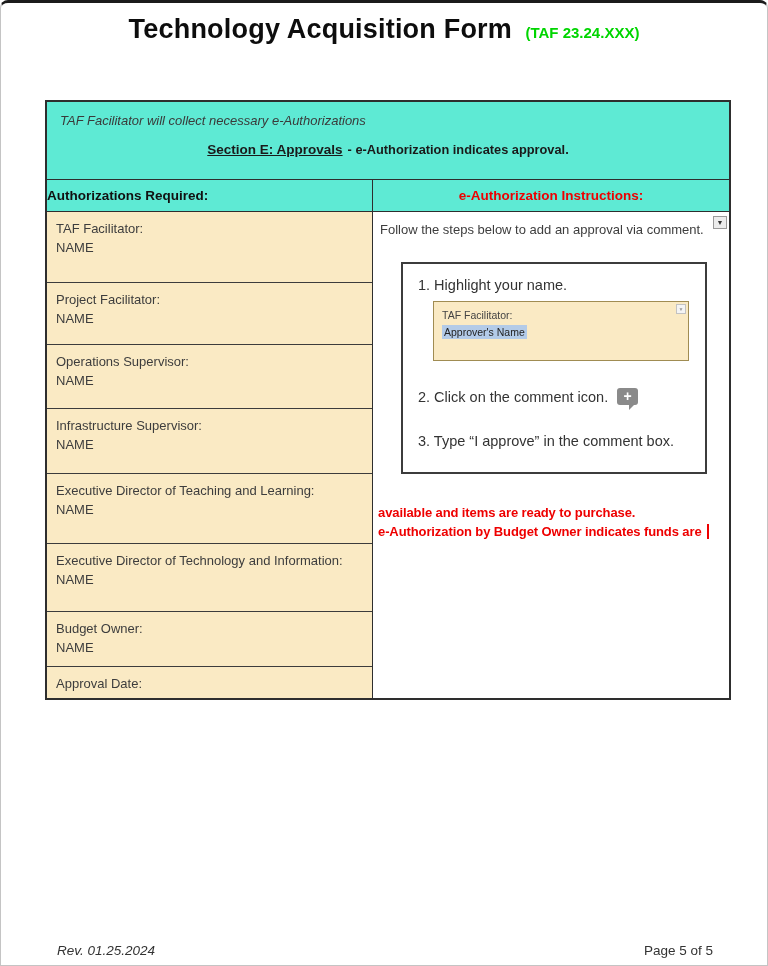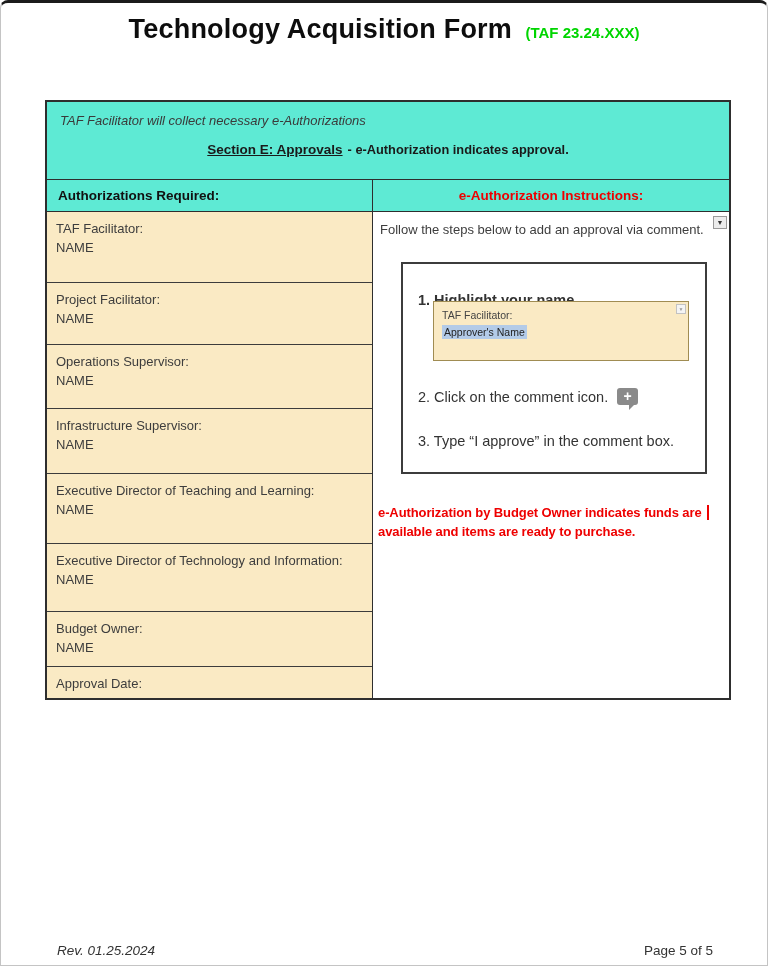--- a/index.html
+++ b/index.html
@@ -24,21 +24,21 @@
   }
   .intro-cell { height:78px; border-bottom:1px solid #2e2e2e; padding:11px 13px; font-size:13px; color:#333; }
   .intro-line1 { font-style:italic; color:#3a3a3a; }
   .intro-line2 { margin-top:14px; font-weight:bold; color:#1a1a1a; font-size:12.8px;text-align:center; }
   .section-label { text-decoration:underline; font-size:13.5px; }
   .section-rest { margin-left:5px; }
 
   .header-row { height:32px; display:flex; border-bottom:1px solid #2e2e2e; }
   .header-left {
     width:326px; border-right:1px solid #2e2e2e; display:flex; align-items:center;
-    padding-left:11px; font-weight:bold; font-size:13.5px; color:#111;
+    font-weight:bold; font-size:13.5px; color:#111;
   }
   .header-right { flex:1; display:flex; align-items:center; justify-content:center;
     font-weight:bold; font-size:13.5px; color:#ee0000; }
 
   .body-row { flex:1; display:flex; min-height:0; }
   .auth-col { width:326px; border-right:1px solid #2e2e2e; display:flex; flex-direction:column; }
   .auth-cell {
     background:#faeac4; border-bottom:1px solid #3c3c3c;
     padding:7px 9px; font-size:13px; color:#3d3d3d; line-height:19px; overflow:hidden;
   }
@@ -59,21 +59,21 @@
     position:absolute; top:4px; right:2px; width:14px; height:13px;
     background:#ececec; border:1px solid #999; color:#333;
     font-size:7px; line-height:11px; text-align:center; cursor:default;
   }
 
   .steps-box {
     position:absolute; left:28px; top:50px; width:306px; height:212px;
     border:2px solid #3c3c3c; background:#fff;
   }
   .step { position:absolute; left:15px; font-size:14.5px; color:#333; white-space:nowrap; }
-  .step-1 { top:28px;font-weight:bold; }
+  .step-1 { top:13px; }
   .step-2 { top:124px; display:flex; align-items:center; }
   .step-3 { top:169px; }
 
   .example-box {
     position:absolute; left:30px; top:37px; width:256px; height:60px;
     background:#faeac4; border:1px solid #a08c52; padding:6px 8px;
   }
   .example-label { font-size:10.5px; color:#444; line-height:14px; }
   .example-name  { font-size:10.5px; color:#222; line-height:14px;
     background:#b3cbe8; display:inline-block; padding:0 2px; margin-top:1px; }
@@ -183,22 +183,22 @@
             <span>2. Click on the comment icon.</span>
             <span class="comment-icon">
               <span class="plus">+</span>
             </span>
           </div>
 
           <div class="step step-3">3. Type “I approve” in the comment box.</div>
         </div>
 
         <div class="red-note">
+          <div>available and items are ready to purchase.</div>
           <div><span>e-Authorization by Budget Owner indicates funds are</span><span class="text-cursor"></span></div>
-          <div>available and items are ready to purchase.</div>
         </div>
       </div>
 
     </div>
   </div>
 
   <div class="footer-rev">Rev. 01.25.2024</div>
   <div class="footer-page">Page 5 of 5</div>
 
 </div>

